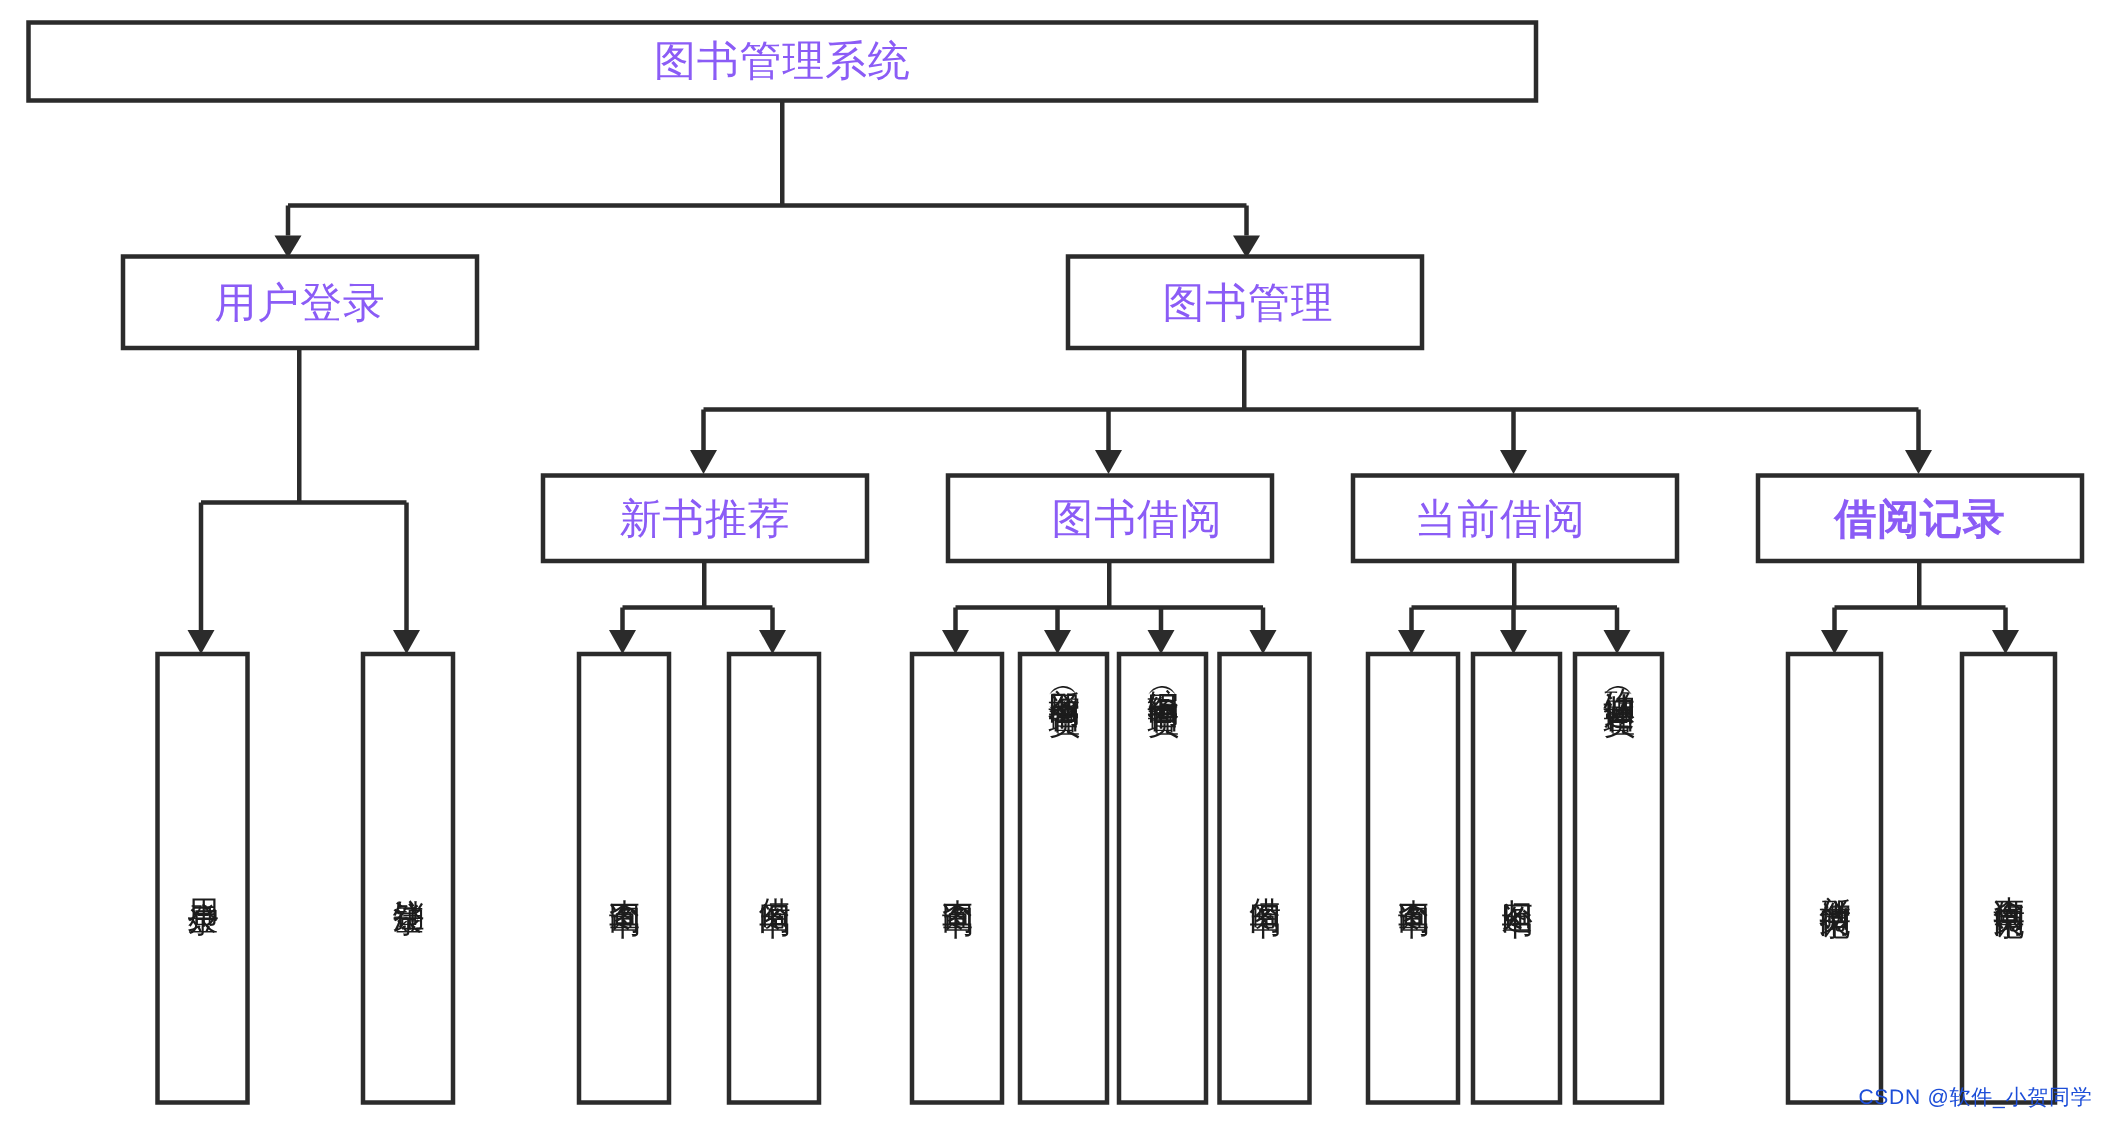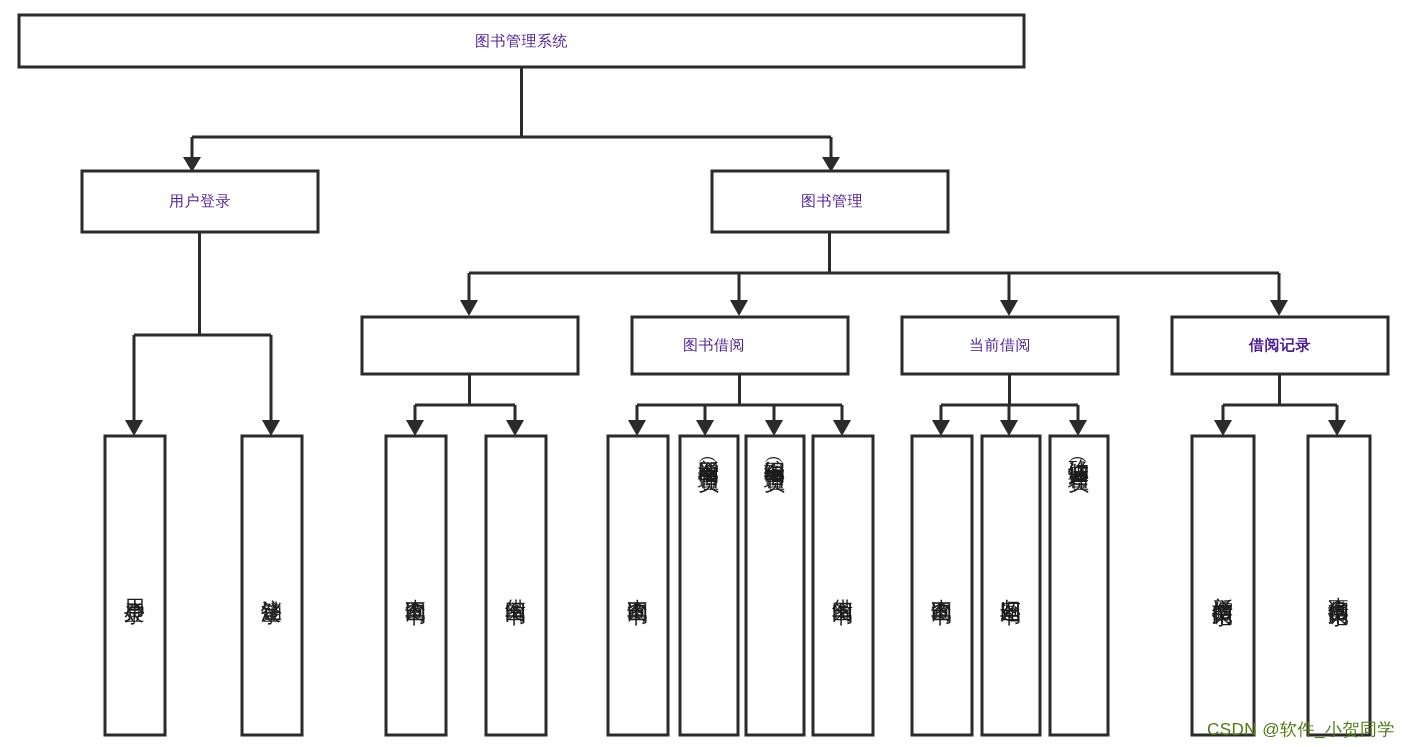--- a/index.html
+++ b/index.html
@@ -36,44 +36,44 @@
     stroke-linecap: butt;
   }
   .arrowhead {
     fill: #2b2b2b;
   }
   .node-label-h {
     position: absolute;
     display: flex;
     align-items: center;
     justify-content: center;
-    font-size: 15px;
-    color: #4c1d95;
+    font-size: 28px;
+    color: #8b5cf6;
     letter-spacing: 0.5px;
     white-space: nowrap;
     pointer-events: none;
   }
   .node-label-v {
     position: absolute;
     display: flex;
     align-items: center;
     justify-content: center;
     font-size: 21px;
     color: #1c1c1c;
     writing-mode: vertical-rl;
     text-orientation: upright;
     letter-spacing: 2px;
     line-height: 1;
   }
   .watermark {
     position: absolute;
     right: 10px;
     bottom: 6px;
-    font-size: 17px;
-    color: #4d7c0f;
+    font-size: 14px;
+    color: #1d4ed8;
     white-space: nowrap;
     letter-spacing: 0.5px;
   }
 </style>
 </head>
 <body>
 
 <div id="canvas">
 
   <svg class="diagram" viewBox="0 0 1405 747">
@@ -152,21 +152,22 @@
 
     <rect class="node-box" x="1192" y="436" width="62" height="299"></rect>
     <rect class="node-box" x="1308" y="436" width="62" height="299"></rect>
   </svg>
 
   <div class="node-label-h" style="left:19px; top:15px; width:1005px; height:52px;">图书管理系统</div>
 
   <div class="node-label-h" style="left:82px; top:171px; width:236px; height:61px;">用户登录</div>
   <div class="node-label-h" style="left:712px; top:171px; width:240px; height:61px;">图书管理</div>
 
-  <div class="node-label-h" style="left:624px; top:317px; width:180px; height:57px;">图书借阅</div>
+  <div class="node-label-h" style="left:362px; top:317px; width:216px; height:57px;">新书推荐</div>
+  <div class="node-label-h" style="left:668px; top:317px; width:180px; height:57px;">图书借阅</div>
   <div class="node-label-h" style="left:902px; top:317px; width:196px; height:57px;">当前借阅</div>
   <div class="node-label-h" style="left:1172px; top:317px; width:216px; height:57px;font-weight:bold;">借阅记录</div>
 
   <div class="node-label-v" style="left:105px; top:436px; width:60px; height:299px;">用户登录</div>
   <div class="node-label-v" style="left:242px; top:436px; width:60px; height:299px;">注销登录</div>
 
   <div class="node-label-v" style="left:386px; top:436px; width:60px; height:299px;">查询图书</div>
   <div class="node-label-v" style="left:486px; top:436px; width:60px; height:299px;">借阅图书</div>
 
   <div class="node-label-v" style="left:608px; top:436px; width:60px; height:299px;">查询图书</div>

